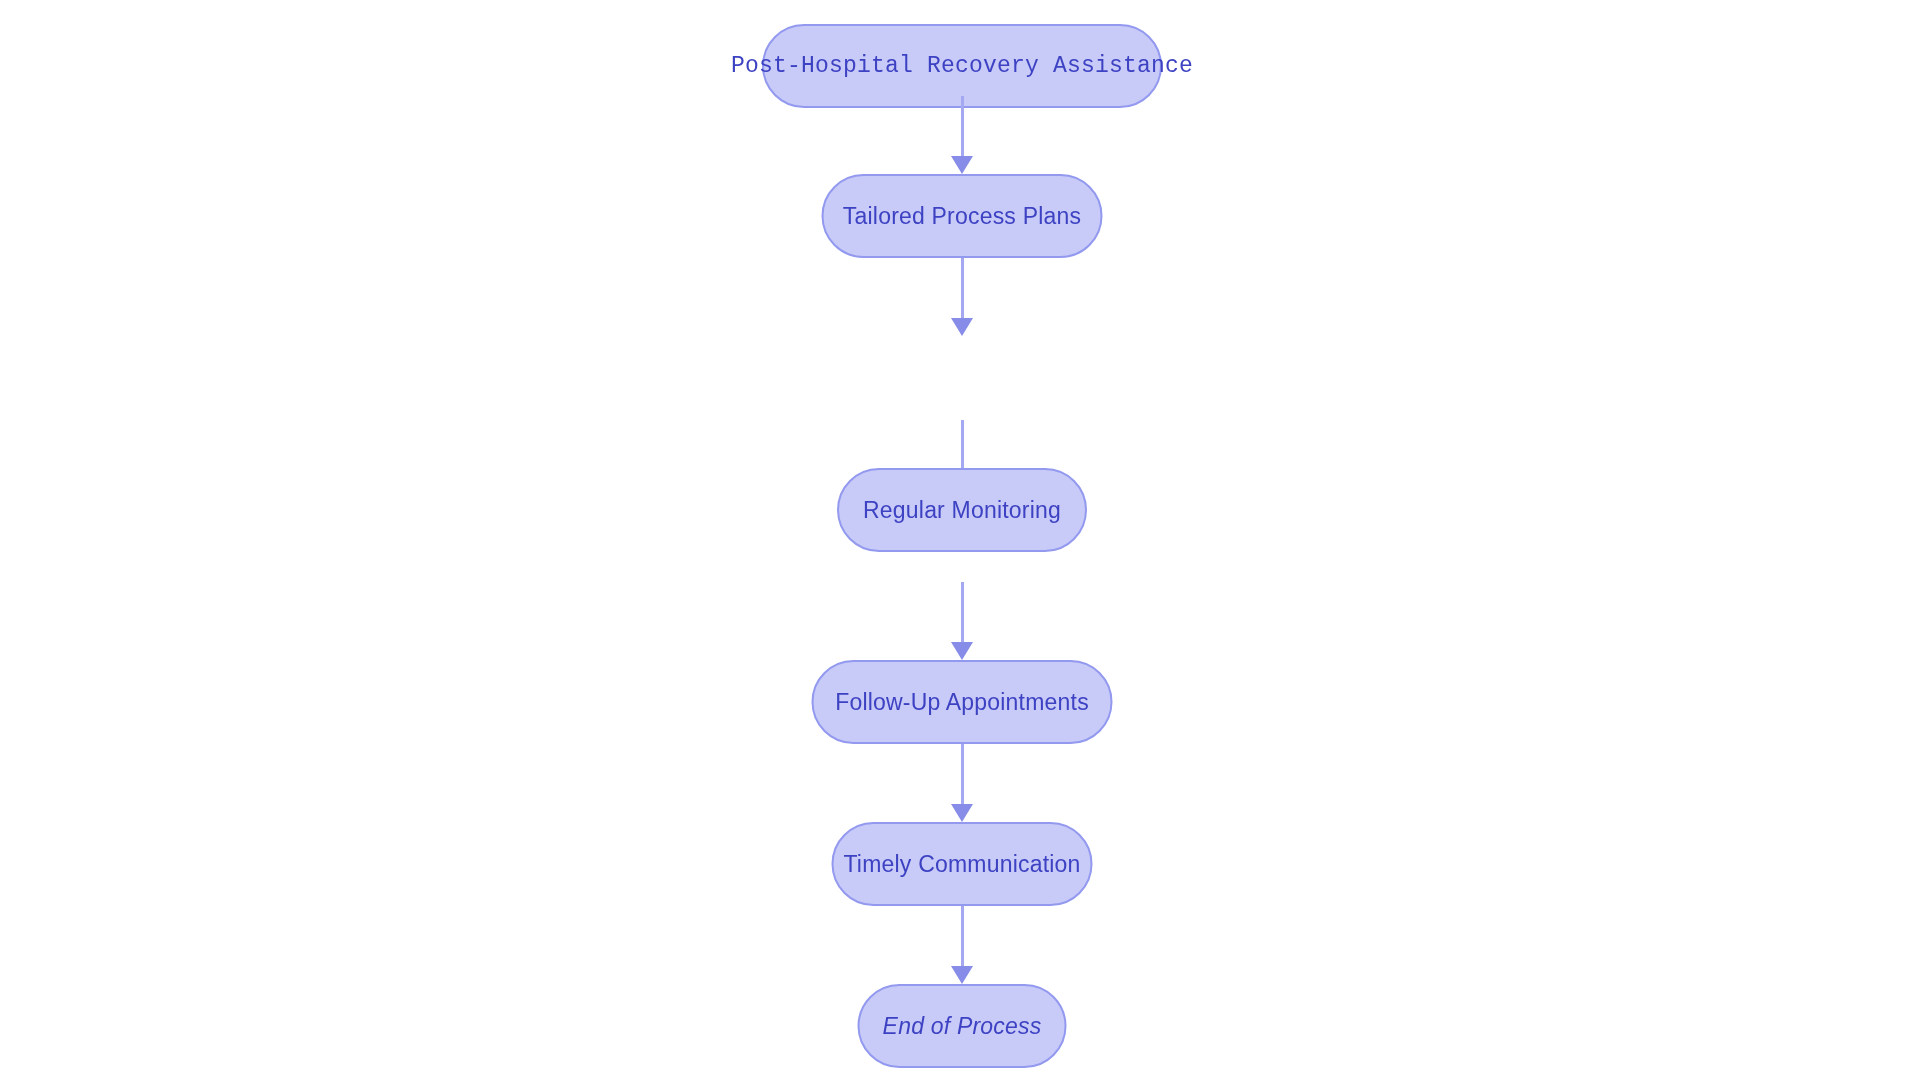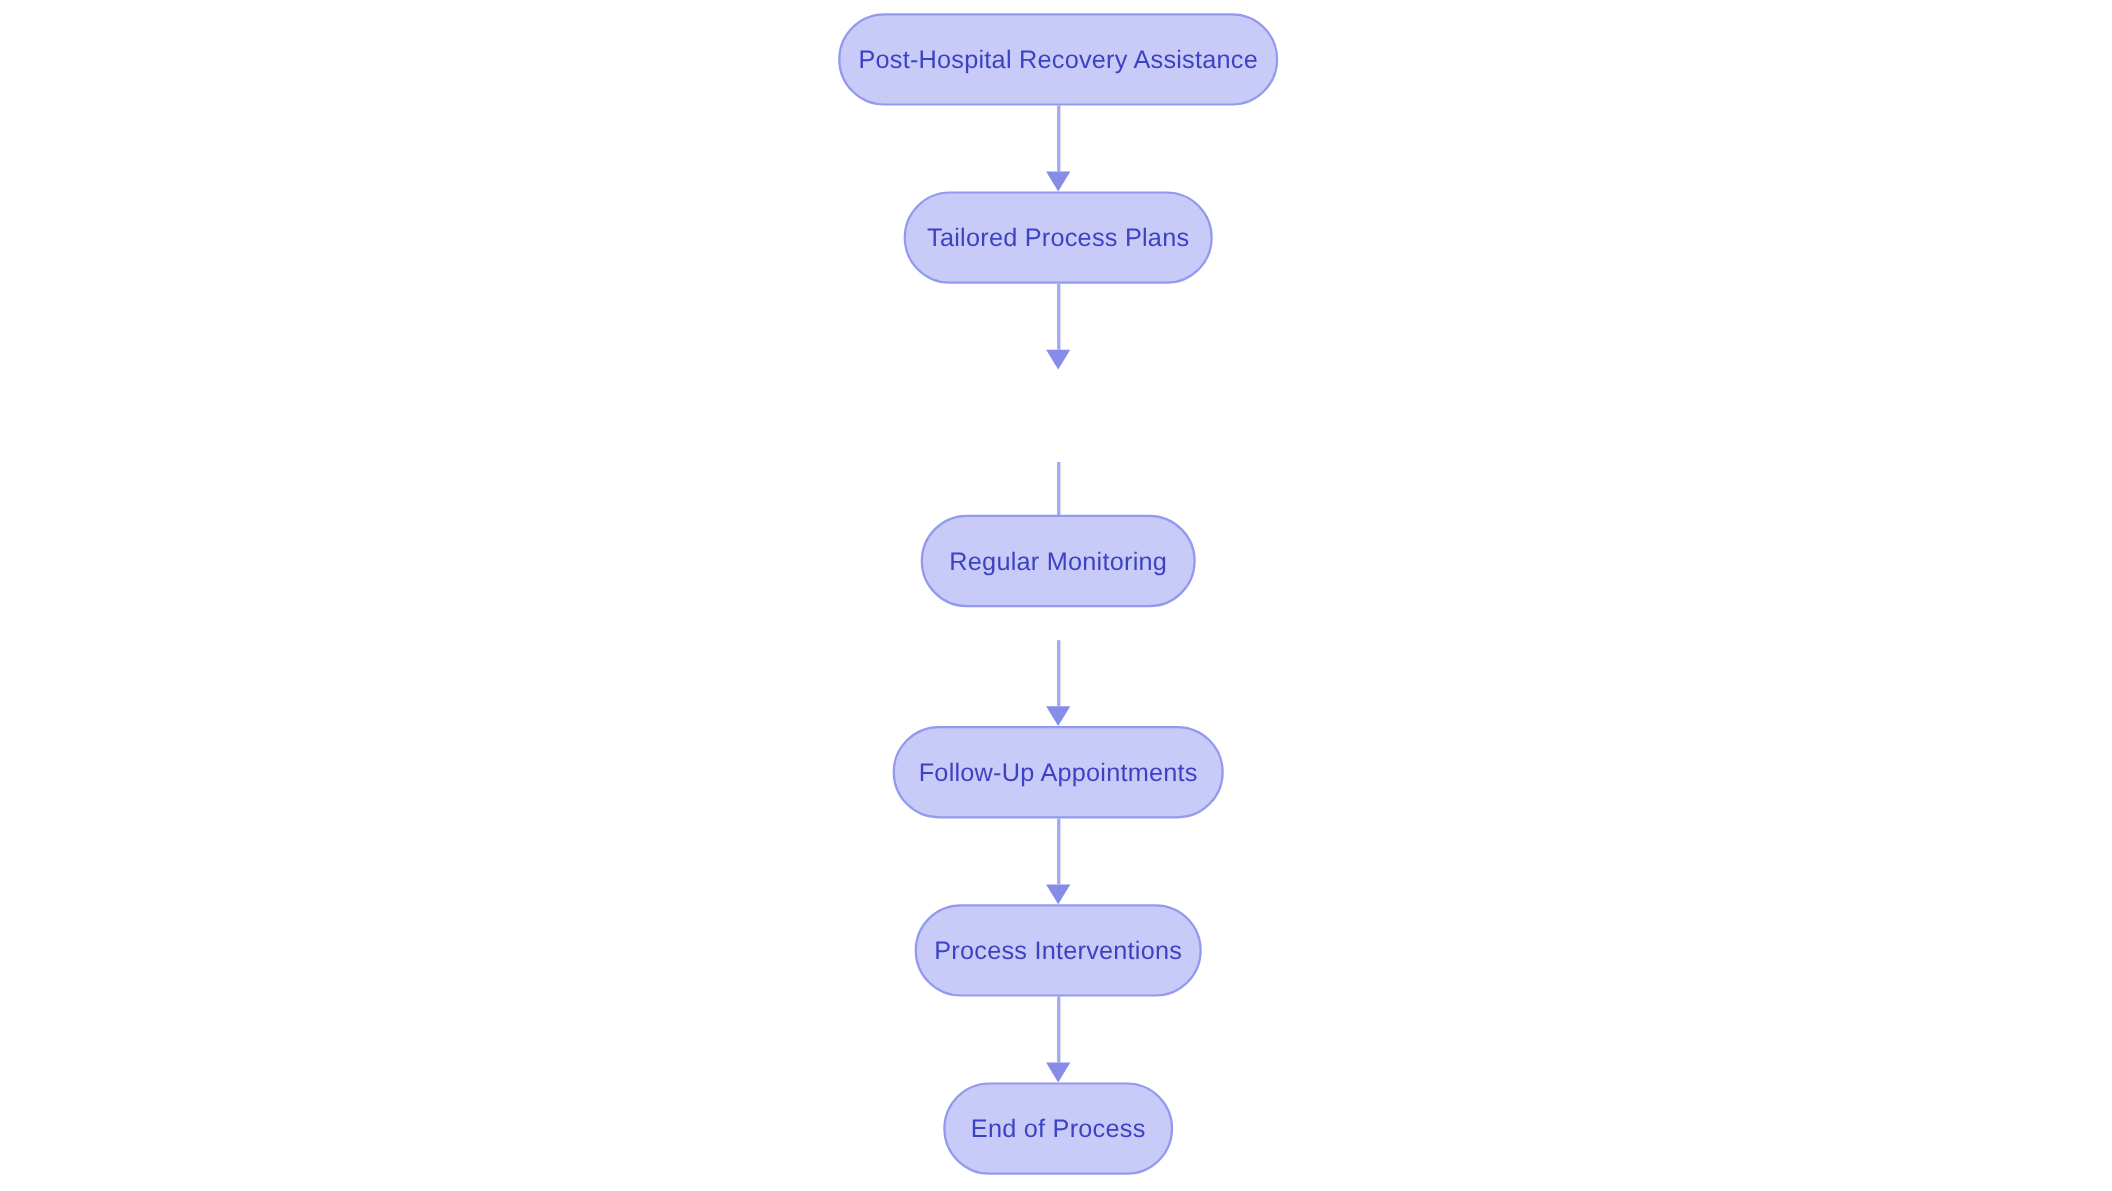--- a/index.html
+++ b/index.html
@@ -28,27 +28,27 @@
     border: 2px solid #9299ef;
     border-radius: 42px;
     display: flex;
     align-items: center;
     justify-content: center;
     color: #3d42c3;
     font-size: 23px;
     letter-spacing: 0.2px;
     white-space: nowrap;
   }
-  .n0 { top: 12px;  width: 400px; }
+  .n0 { top: 24px;  width: 400px; font-family: Liberation Mono, monospace; }
   .n1 { top: 174px; width: 281px; }
   .n2 { top: 336px; width: 275px; }
   .n3 { top: 468px; width: 250px; }
   .n4 { top: 660px; width: 301px; }
   .n5 { top: 822px; width: 261px; }
-  .n6 { top: 984px; width: 209px; }
+  .n6 { top: 984px; width: 209px; font-style: italic; }
 
   .arrow {
     position: absolute;
     left: 962px;
     transform: translateX(-50%);
     width: 22px;
     height: 78px;
     display: flex;
     flex-direction: column;
     align-items: center;
@@ -104,21 +104,21 @@
     <div class="head"></div>
   </div>
 
   <div class="node n4">Follow-Up Appointments</div>
 
   <div class="arrow a4">
     <div class="shaft"></div>
     <div class="head"></div>
   </div>
 
-  <div class="node n5">Process Interventions</div>
+  <div class="node n5">Timely Communication</div>
 
   <div class="arrow a5">
     <div class="shaft"></div>
     <div class="head"></div>
   </div>
 
   <div class="node n6">End of Process</div>
 
 </div>
 

